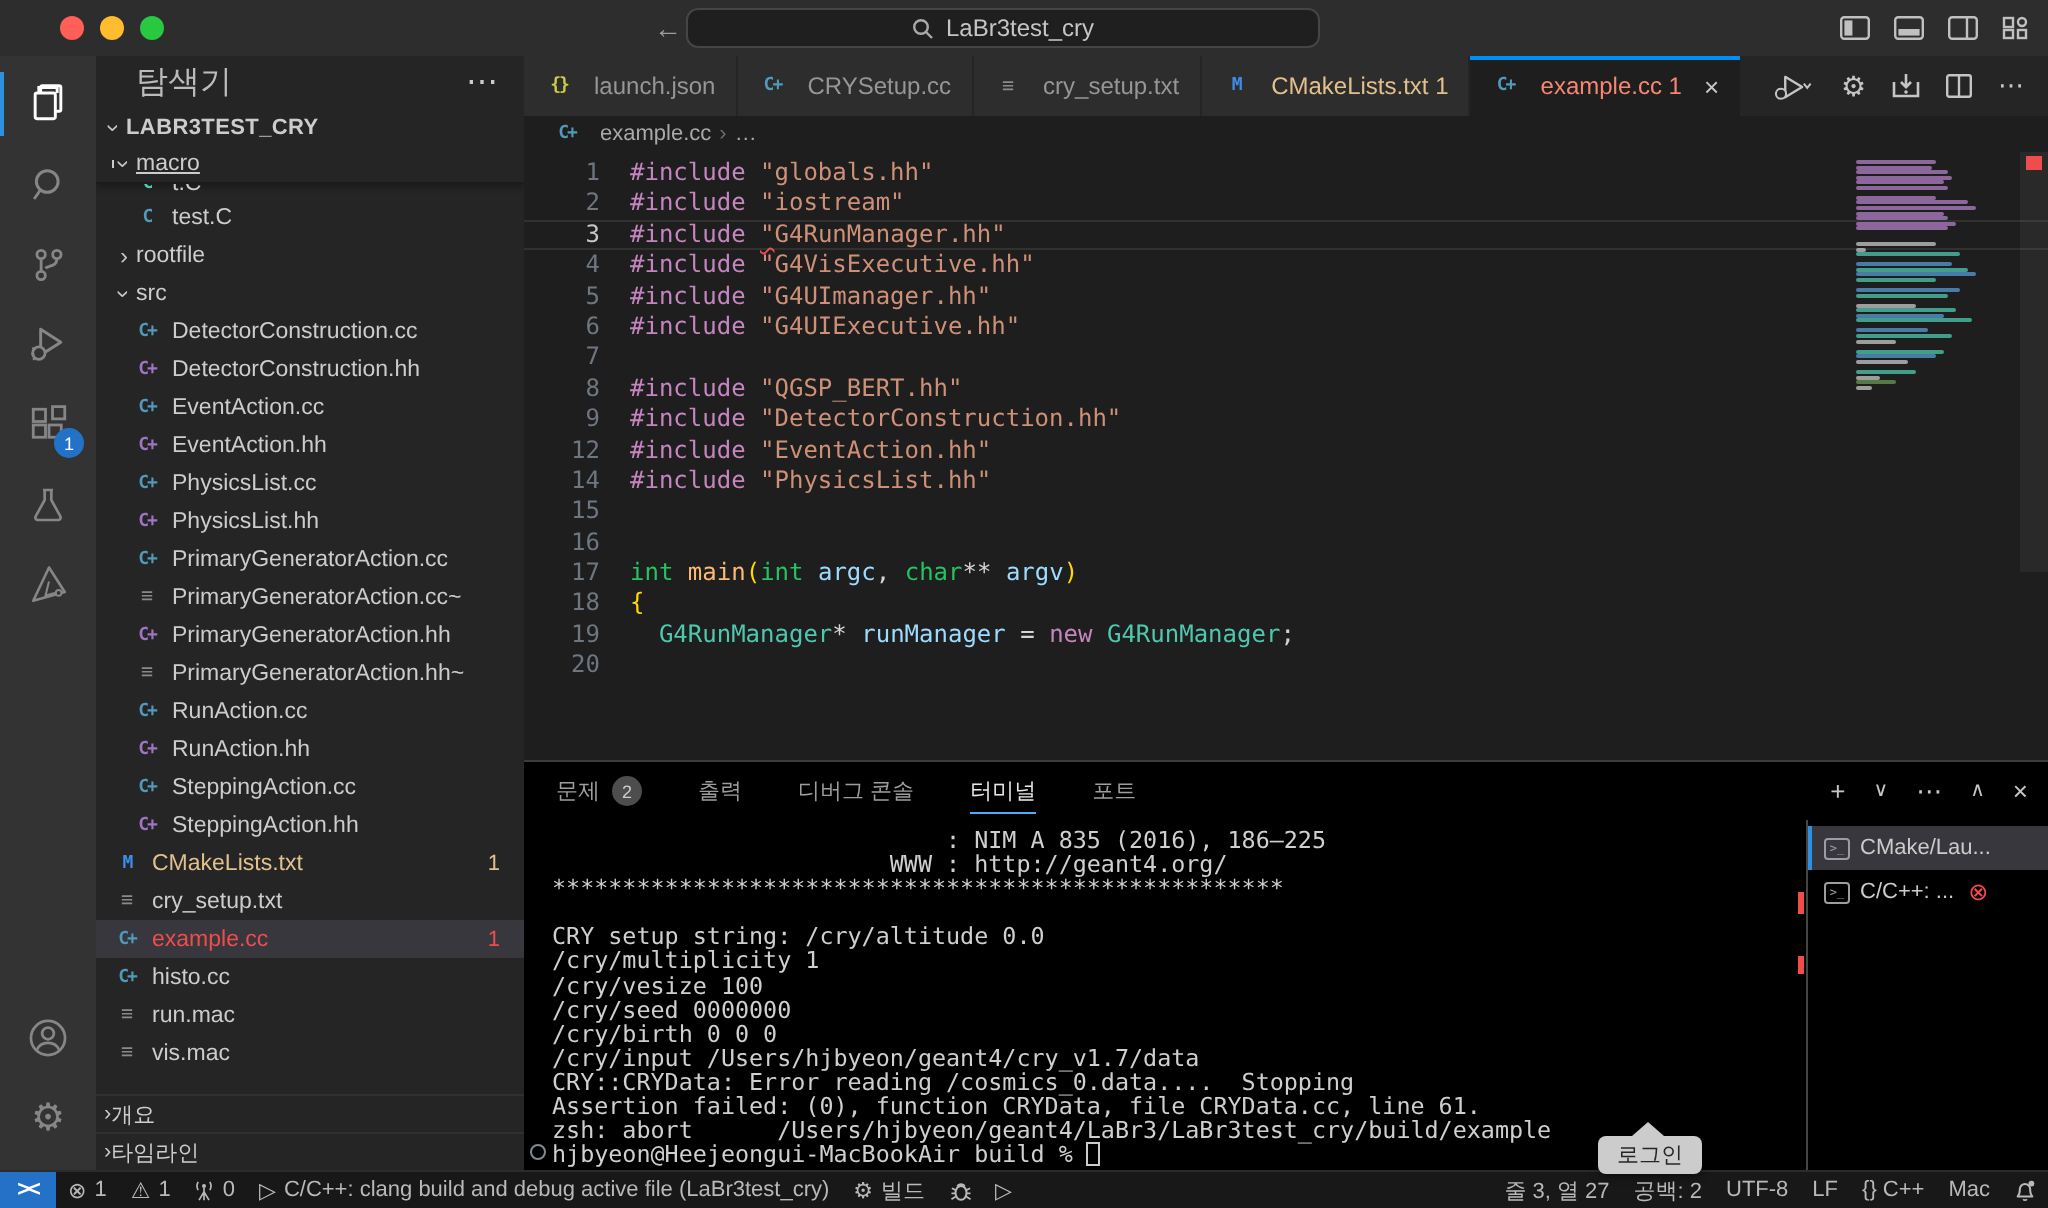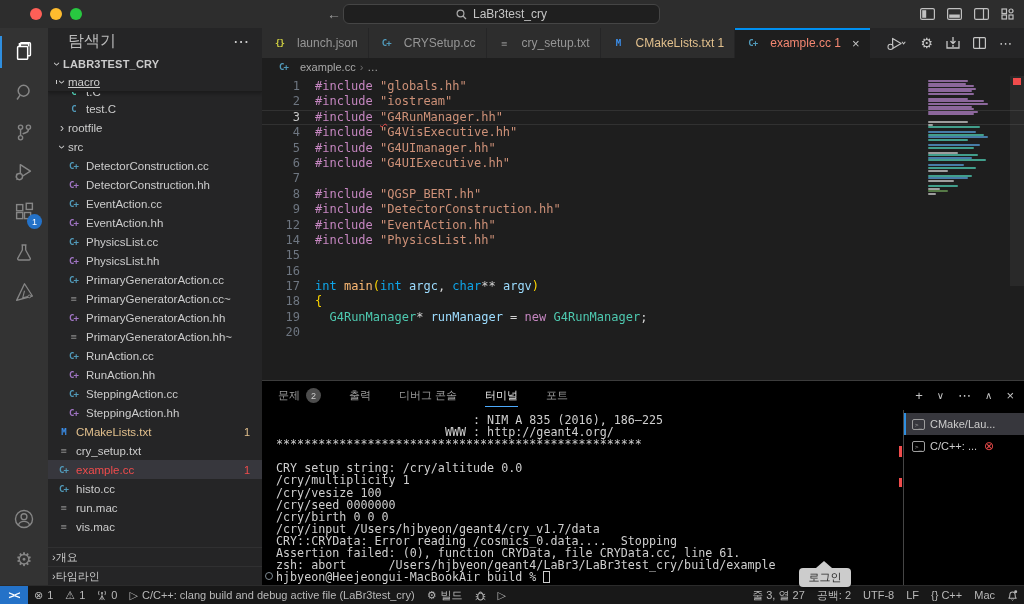--- a/index.html
+++ b/index.html
@@ -62,21 +62,21 @@
 
   .breadcrumb { height:18px; display:flex; align-items:center; gap:4px; padding-left:14px; font-size:11px; color:#a9a9a9; }
   .breadcrumb .sep { color:#6e6e6e; }
 
   .codearea { flex:1; position:relative; overflow:hidden; padding-top:3px; }
   .cl { display:flex; height:15.4px; line-height:15.4px; font-family:"DejaVu Sans Mono",monospace; font-size:12px; white-space:pre; }
   .cl .ln { width:38px; text-align:right; color:#6e7681; flex:none; }
   .cl .ct { padding-left:15px; }
   .cl.cur { box-shadow:inset 0 1px 0 #313131, inset 0 -1px 0 #313131; }
   .cl.cur .ln { color:#c6c6c6; }
-  .k{color:#c586c0}.s{color:#ce9178}.b{color:#0ea5e9}.f{color:#fdba74}.t{color:#4ec9b0}.v{color:#9cdcfe}.p{color:#d4d4d4}.g{color:#ffd700}
+  .k{color:#c586c0}.s{color:#ce9178}.b{color:#22c55e}.f{color:#fdba74}.t{color:#4ec9b0}.v{color:#9cdcfe}.p{color:#d4d4d4}.g{color:#ffd700}
   .sq { text-decoration:underline wavy #f14c4c 1px; text-underline-offset:2px; }
   .minimap { position:absolute; top:4px; right:36px; width:62px; }
   .mrow { position:absolute; left:2px; height:2px; border-radius:1px; opacity:.75; }
   .ruler { position:absolute; top:0; right:0; width:14px; height:100%; }
   .ruler .errmark { position:absolute; top:2px; left:3px; width:8px; height:7px; background:#f14c4c; }
   .ruler .slider { position:absolute; top:0; left:0; width:14px; height:210px; background:rgba(121,121,121,.12); }
 
   
   .panel { height:205px; border-top:1px solid #3c3c3c; display:flex; flex-direction:column; background:#000000;justify-content:space-between; }
   .panelhead { height:29px; display:flex; align-items:center; padding:0 10px 0 16px; flex:none; }

